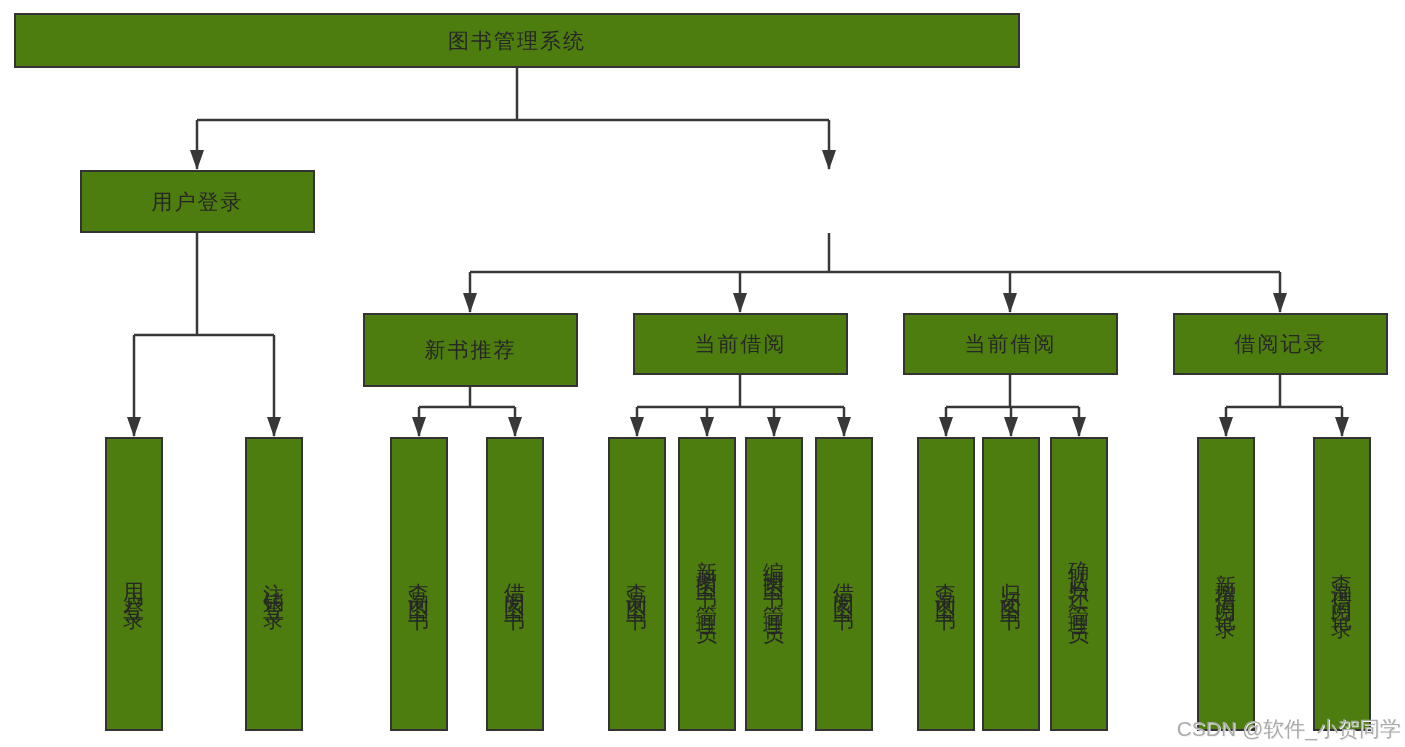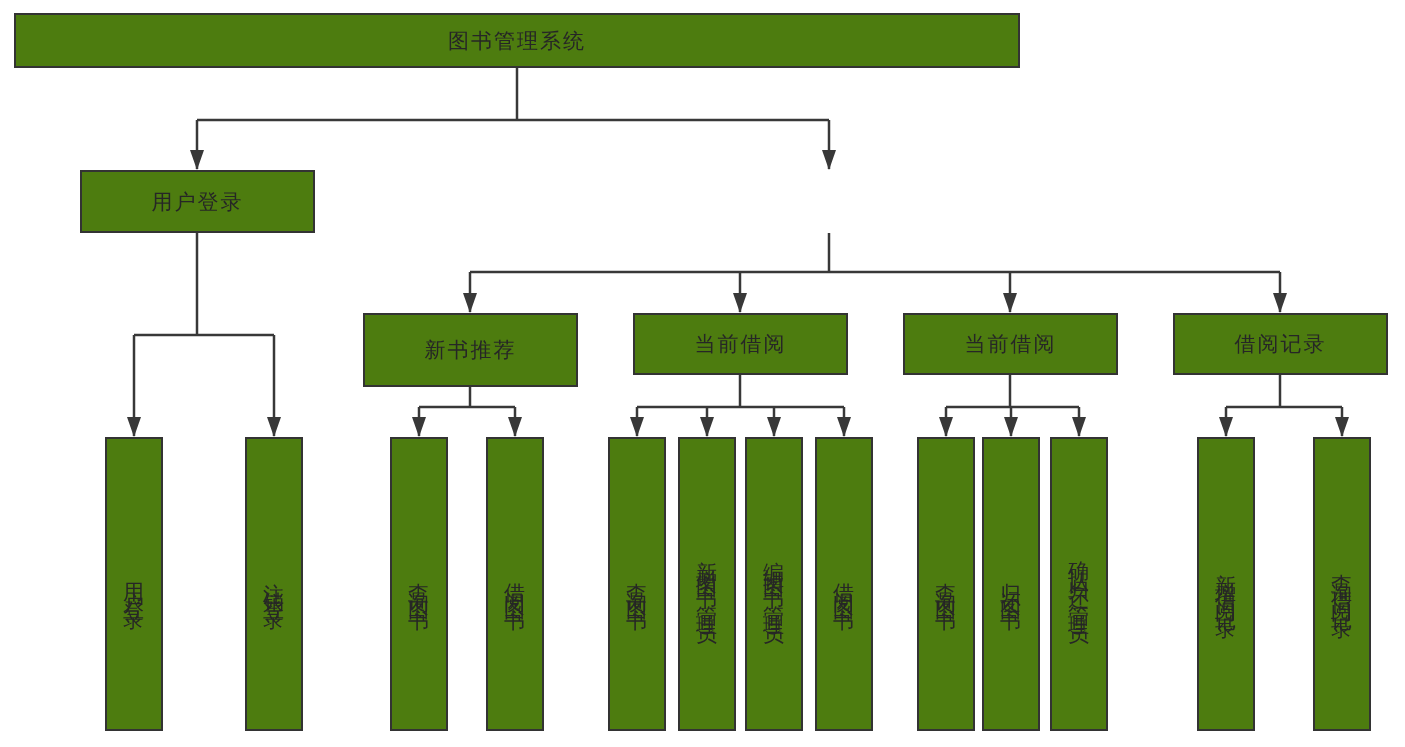--- a/index.html
+++ b/index.html
@@ -162,14 +162,15 @@
     <span class="v-label">确认归还（管理员）</span>
   </div>
 
   <div class="box" style="left:1197px; top:437px; width:58px; height:294px;">
     <span class="v-label">新增借阅记录</span>
   </div>
   <div class="box" style="left:1313px; top:437px; width:58px; height:294px;">
     <span class="v-label">查询借阅记录</span>
   </div>
 
+  <div class="watermark">CSDN @软件_小贺同学</div>
 
 </div>
 
 </body></html>

